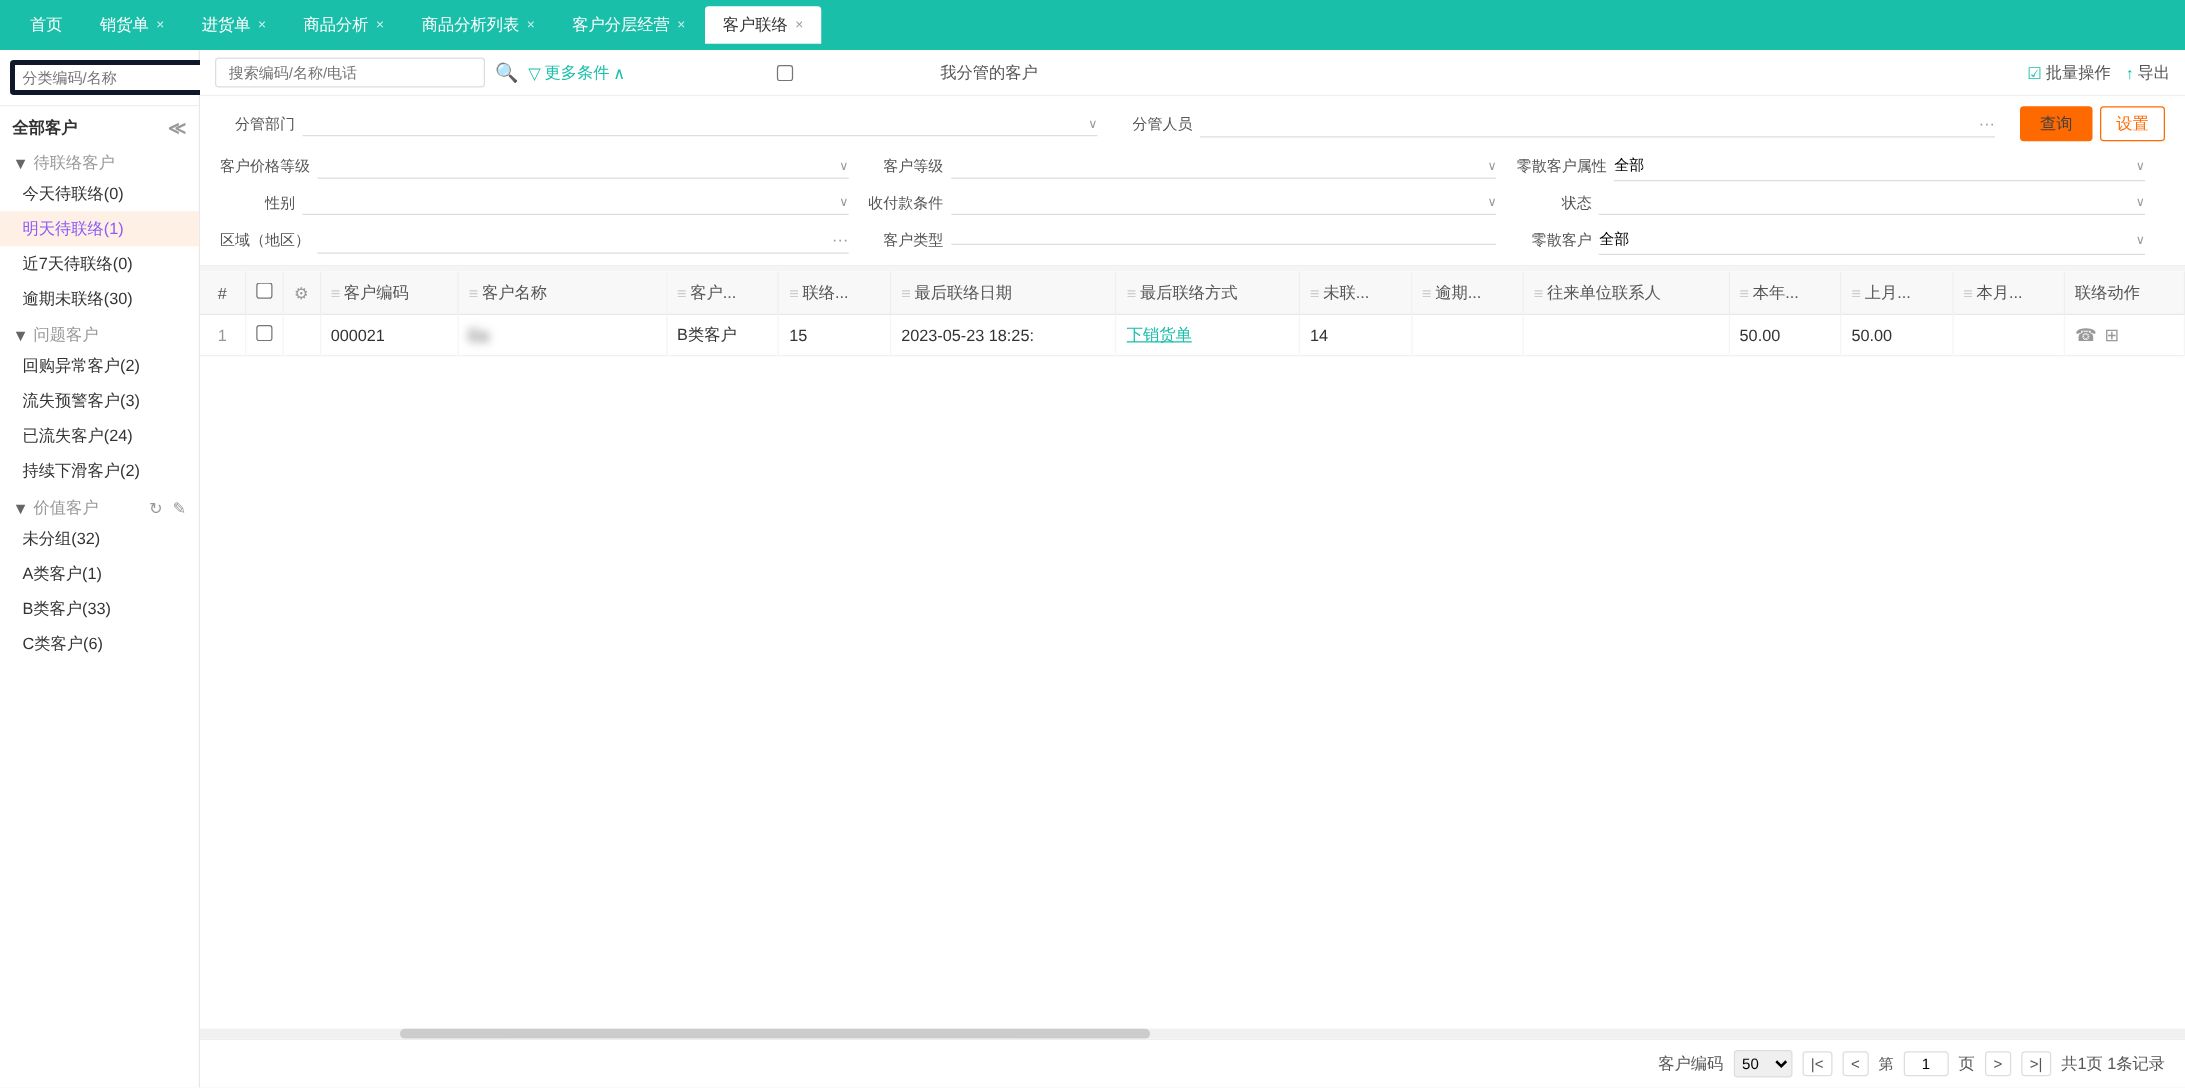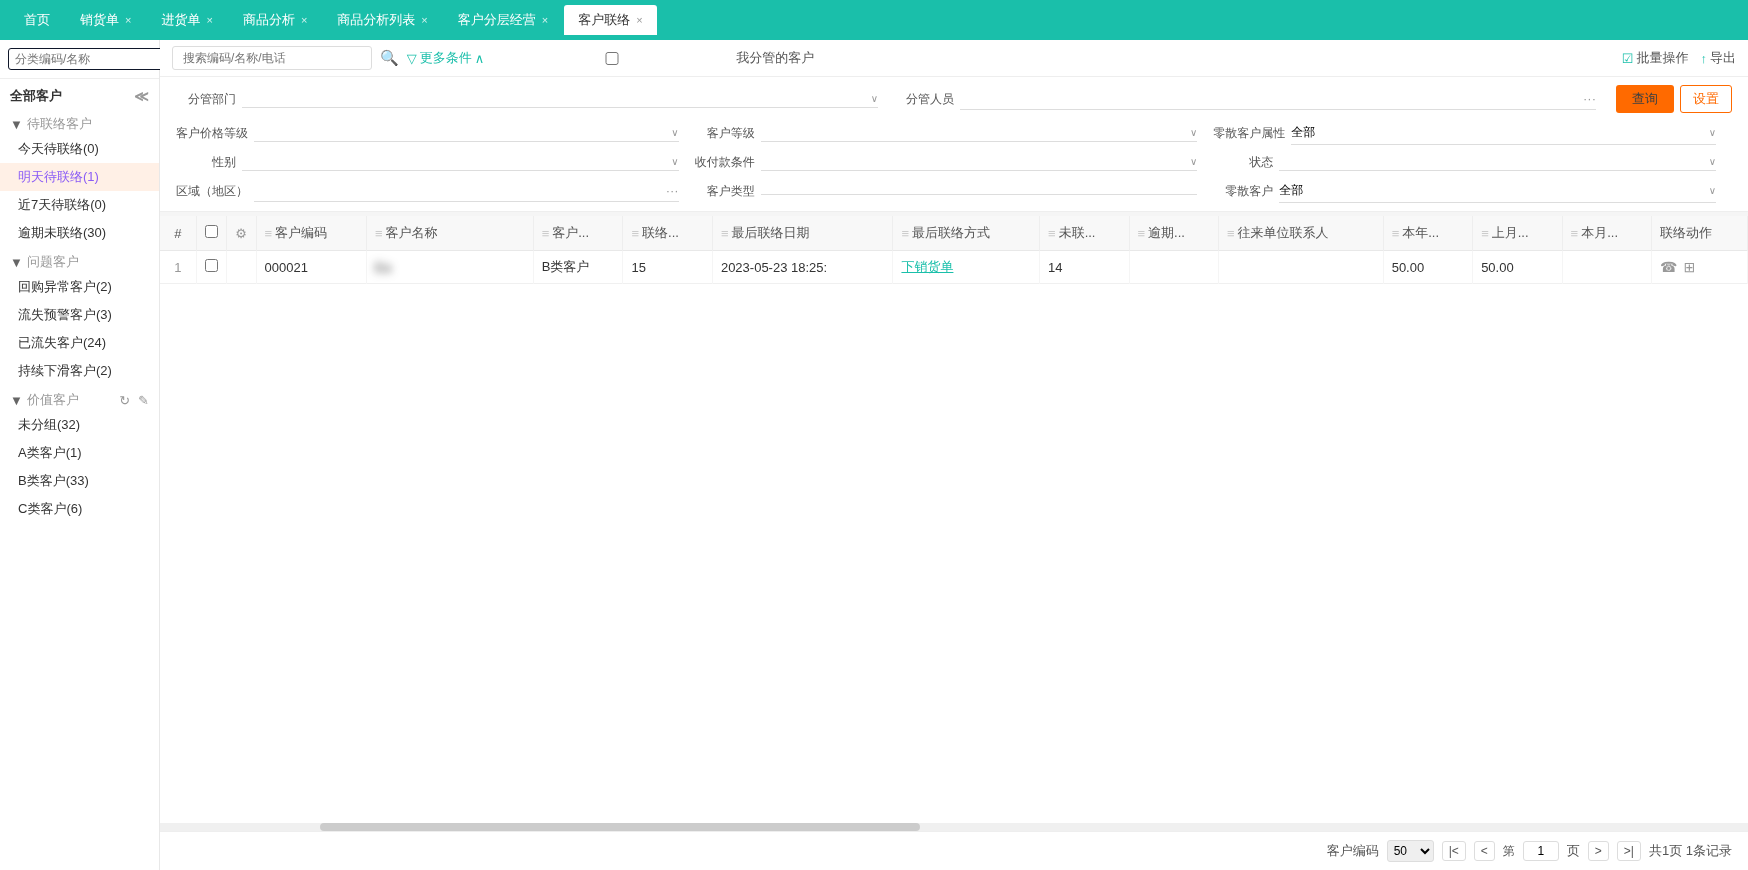--- a/index.html
+++ b/index.html
@@ -52,21 +52,21 @@
       flex-direction: column;
       flex-shrink: 0;
     }
     .sidebar-search {
       padding: 8px;
       display: flex;
       align-items: center;
       border-bottom: 1px solid #eee;
     }
     .sidebar-search input {
-      border: 1px solid #0f172a;
+      border: 4px solid #0f172a;
       border-radius: 3px;
       padding: 3px 6px;
       font-size: 12px;
       flex: 1;
       outline: none;
     }
     .sidebar-search .search-icon {
       margin-left: 4px;
       color: #1abfaa;
       cursor: pointer;
@@ -453,21 +453,21 @@
       <span>B类客户(33)</span>
     </div>
     <div class="sidebar-item">
       <span>C类客户(6)</span>
     </div>
   </div>
 
   <div class="content-area">
 
     <div class="toolbar">
-      <input type="text" style="border: 1px solid rgb(221, 221, 221); border-radius: 3px; padding: 4px 10px; font-size: 12px; width: 200px; outline: none;" placeholder="搜索编码/名称/电话">
+      <input type="text" style="border: 1px solid rgb(221, 221, 221); border-radius: 3px; padding: 4px 10px; font-size: 12px; width: 216px; outline: none;" placeholder="搜索编码/名称/电话">
       <span class="search-btn" style="color:#1abfaa;cursor:pointer;">🔍</span>
       <button class="filter-btn" style="color:#1abfaa;background:none;border:none;cursor:pointer;display:flex;align-items:center;gap:3px;font-size:12px;">
         <span>▽</span>
         <span>更多条件</span>
         <span>∧</span>
       </button>
       <label class="my-customers" style="display:flex;align-items:center;gap:4px;font-size:12px;color:#555;cursor:pointer;">
         <input type="checkbox" style="">
         <span>我分管的客户</span>
       </label>

